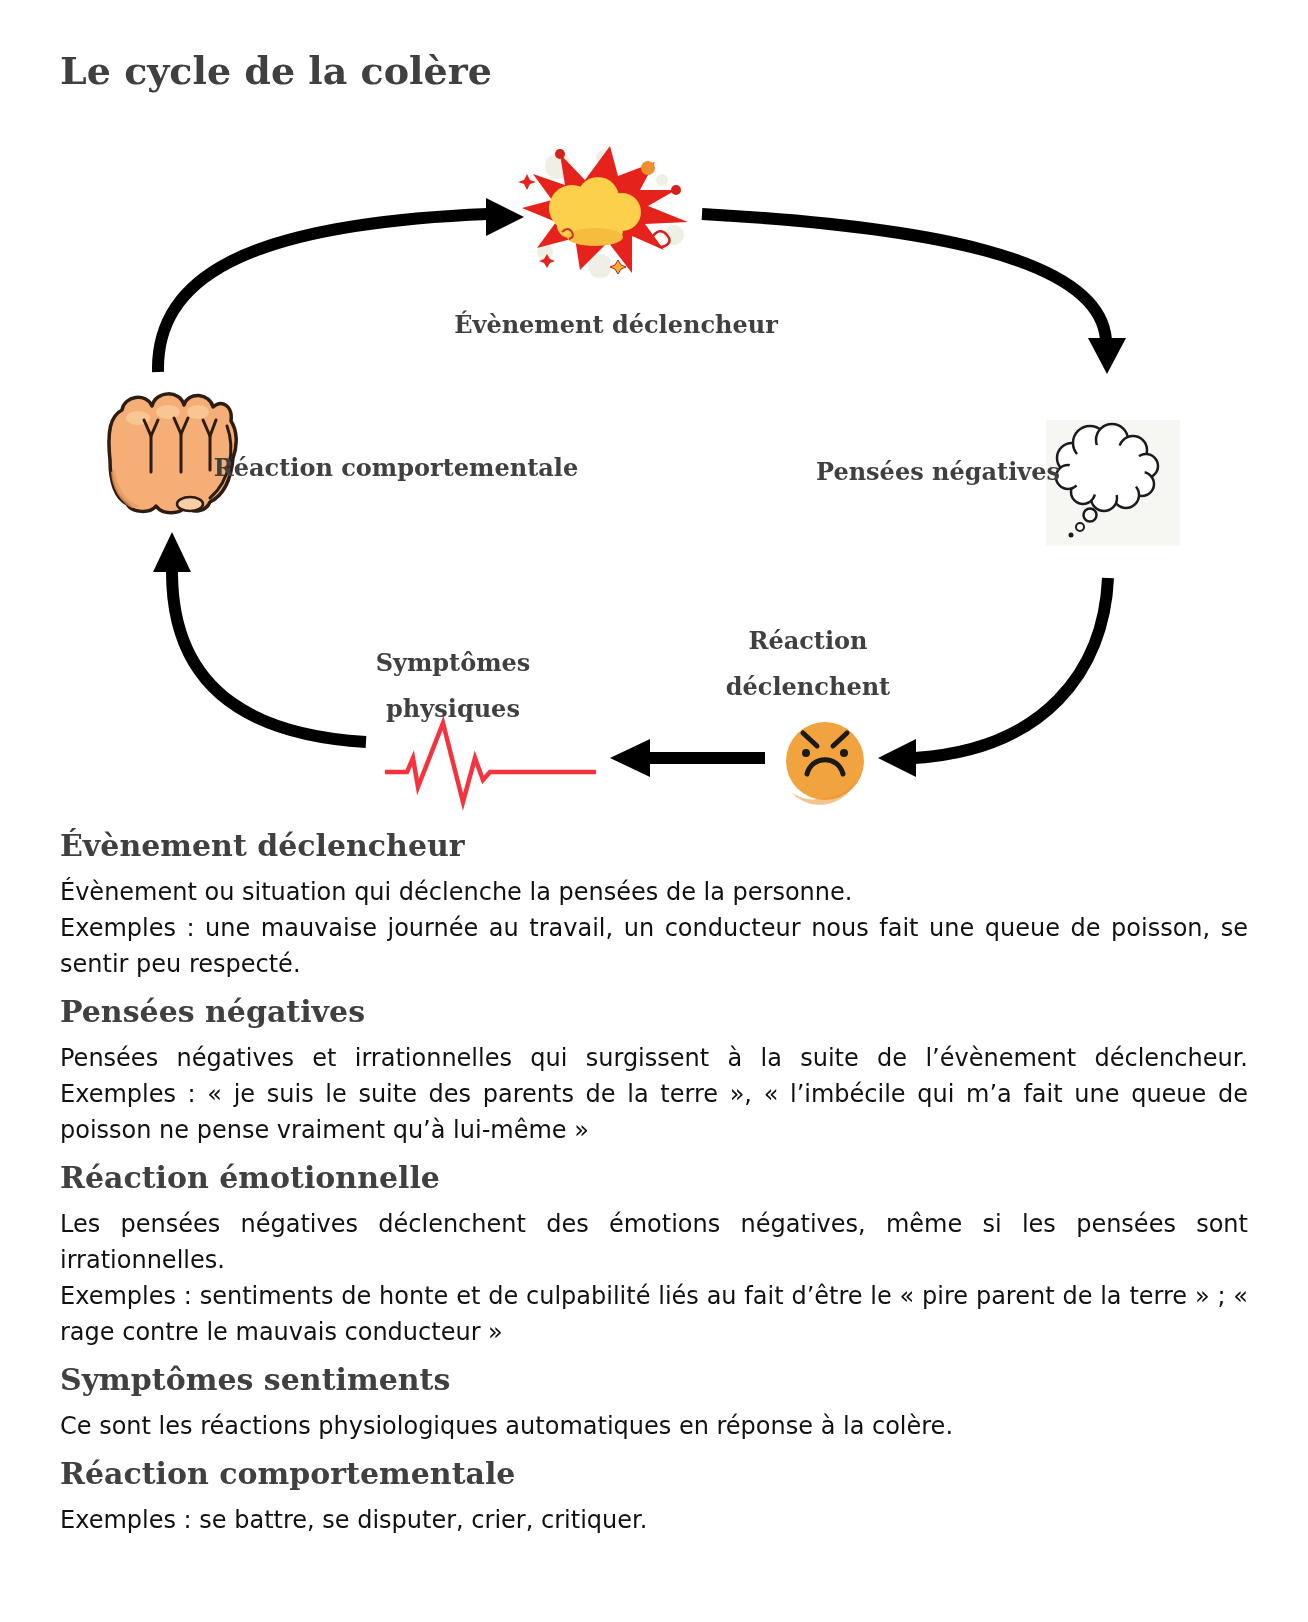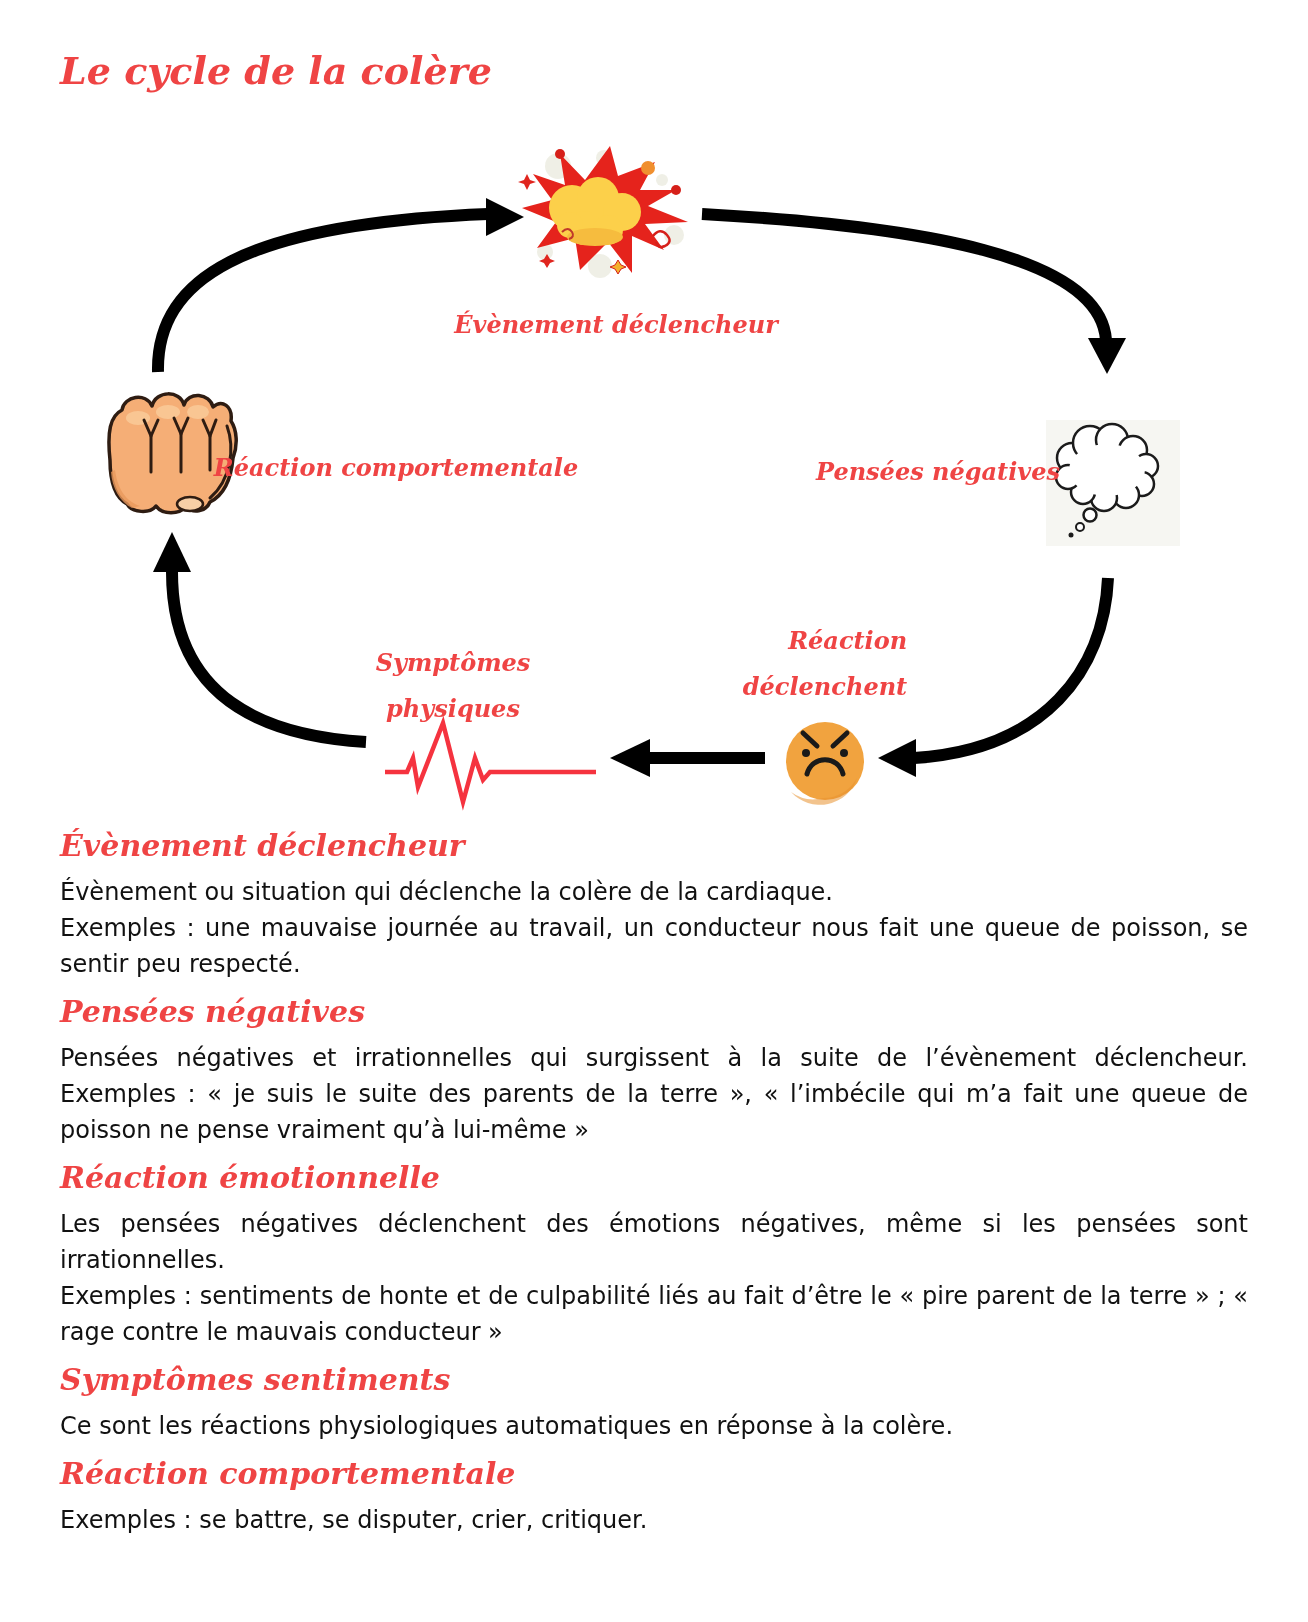--- a/index.html
+++ b/index.html
@@ -1,18 +1,18 @@
 <!DOCTYPE html>
 <html lang="fr"><head>
 <meta charset="utf-8">
 <style>
   html,body{margin:0;padding:0;background:#ffffff;}
   .page{position:relative;width:1308px;height:1622px;background:#ffffff;overflow:hidden;
         font-family:"DejaVu Sans",sans-serif;color:#111;}
-  .script{font-family:"DejaVu Serif",serif;font-style:italic;font-weight:bold;color:#ef4444;}
+  .script{font-family:"DejaVu Serif",serif;font-weight:bold;color:#404040;}
   .doc-title{position:absolute;left:60px;top:48px;font-size:38px;letter-spacing:0px;}
   .diagram{position:absolute;left:0;top:140px;width:1308px;height:690px;}
   .diagram svg{position:absolute;left:0;top:0;}
   .dlabel{position:absolute;transform:translateX(-50%);font-size:24px;white-space:nowrap;text-align:center;line-height:46px;}
   .content{position:absolute;left:60px;top:826px;width:1188px;}
   .content section{margin:0 0 10px 0;}
   .content h2{font-size:30px;line-height:40px;margin:0 0 8px 0;}
   .content p{font-size:24px;line-height:36px;margin:0;text-align:justify;}
   .content .block{display:block;}
 </style>
@@ -130,35 +130,35 @@
       </g>
 
       <g>
         <polyline points="385,632 407,632 413,618 418,647 443,583 463,662 475,618 483,640 490,632 596,632" fill="none" stroke="#f5333f" stroke-width="4.5" stroke-linejoin="miter"></polyline>
       </g>
     </svg>
 
     <div class="dlabel script" style="left:616px;top:162px;">Évènement déclencheur</div>
     <div class="dlabel script" style="left:396px;top:305px;">Réaction comportementale</div>
     <div class="dlabel script" style="left:938px;top:309px;">Pensées négatives</div>
-    <div class="dlabel script" style="left:825px;top:478px;text-align:right;">
+    <div class="dlabel script" style="left:808px;top:478px;">
       <div>Réaction</div>
       <div>déclenchent</div>
     </div>
     <div class="dlabel script" style="left:453px;top:500px;text-align:center;">
       <div>Symptômes</div>
       <div>physiques</div>
     </div>
   </div>
 
   <div class="content">
 
     <section>
       <h2 class="script">Évènement déclencheur</h2>
-      <p><span>Évènement ou situation qui déclenche la colère de la cardiaque.</span><span class="block">Exemples : une mauvaise journée au travail, un conducteur nous fait une queue de poisson, se sentir peu respecté.</span></p>
+      <p><span>Évènement ou situation qui déclenche la pensées de la personne.</span><span class="block">Exemples : une mauvaise journée au travail, un conducteur nous fait une queue de poisson, se sentir peu respecté.</span></p>
     </section>
 
     <section>
       <h2 class="script">Pensées négatives</h2>
       <p><span>Pensées négatives et irrationnelles qui surgissent à la suite de l’évènement déclencheur.</span> <span>Exemples : « je suis le suite des parents de la terre », « l’imbécile qui m’a fait une queue de poisson ne pense vraiment qu’à lui-même »</span></p>
     </section>
 
     <section>
       <h2 class="script">Réaction émotionnelle</h2>
       <p><span>Les pensées négatives déclenchent des émotions négatives, même si les pensées sont irrationnelles.</span><span class="block">Exemples : sentiments de honte et de culpabilité liés au fait d’être le « pire parent de la terre » ; « rage contre le mauvais conducteur »</span></p>

